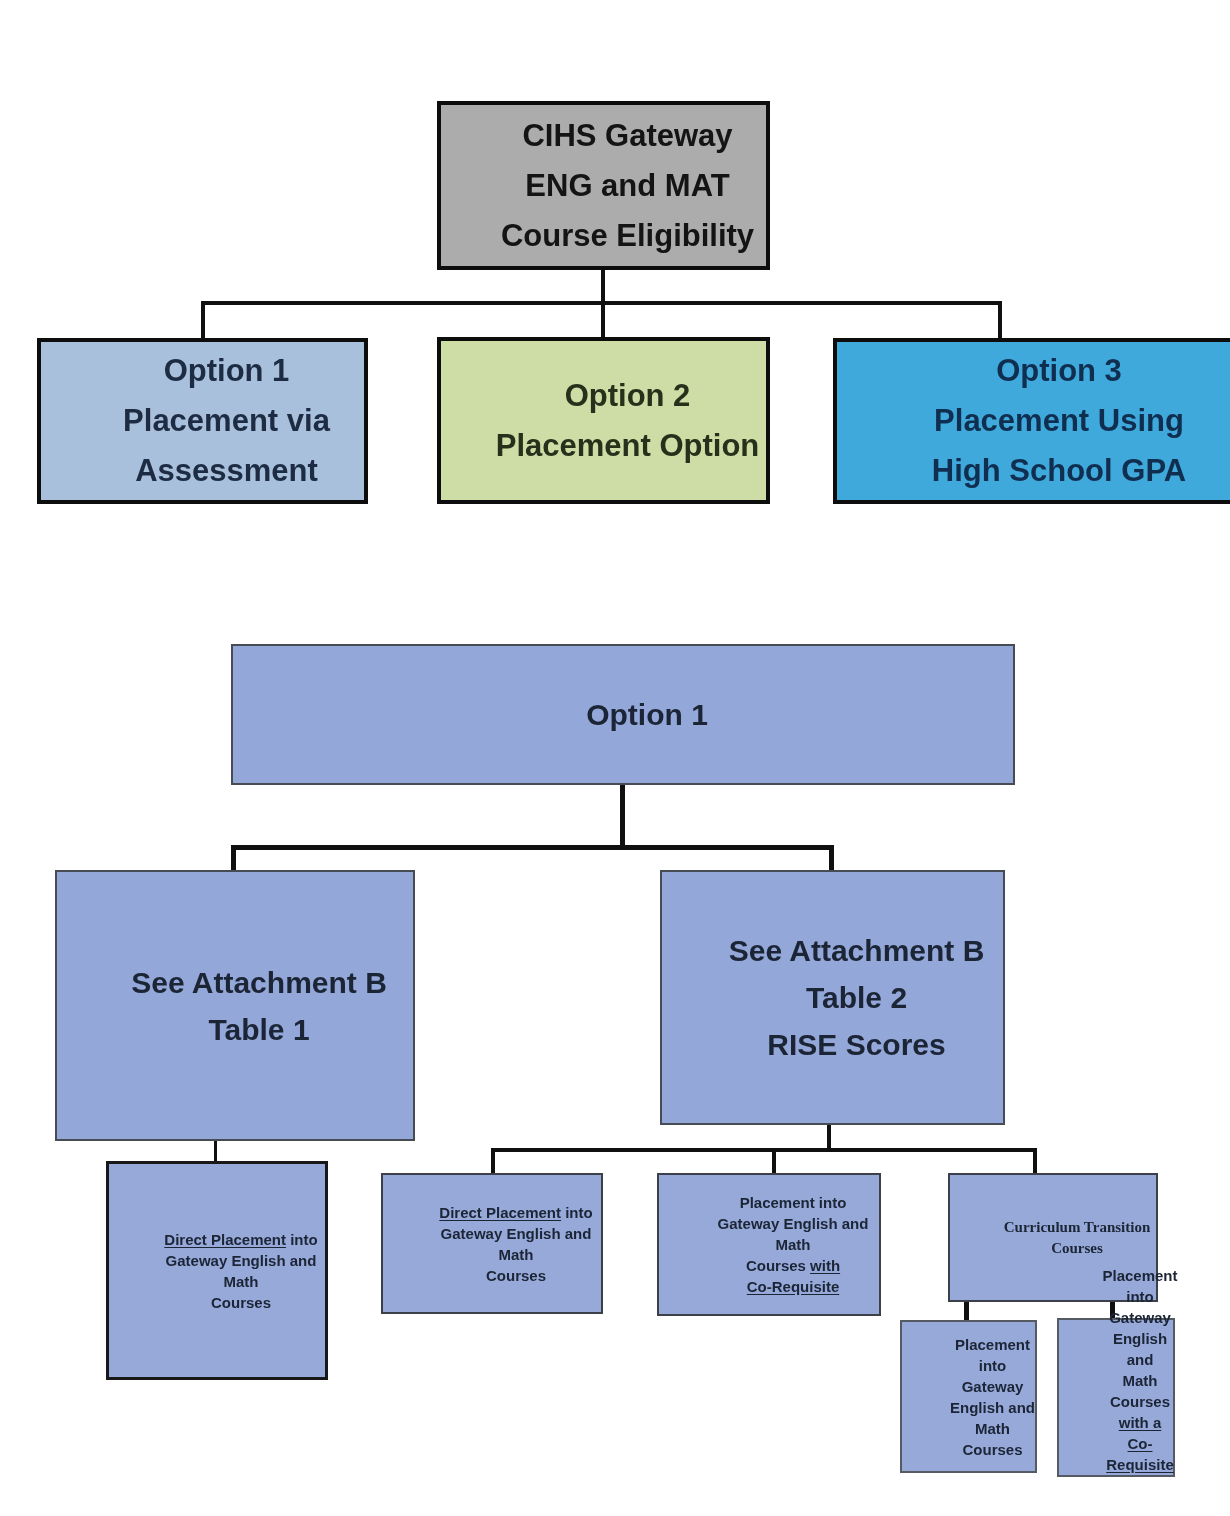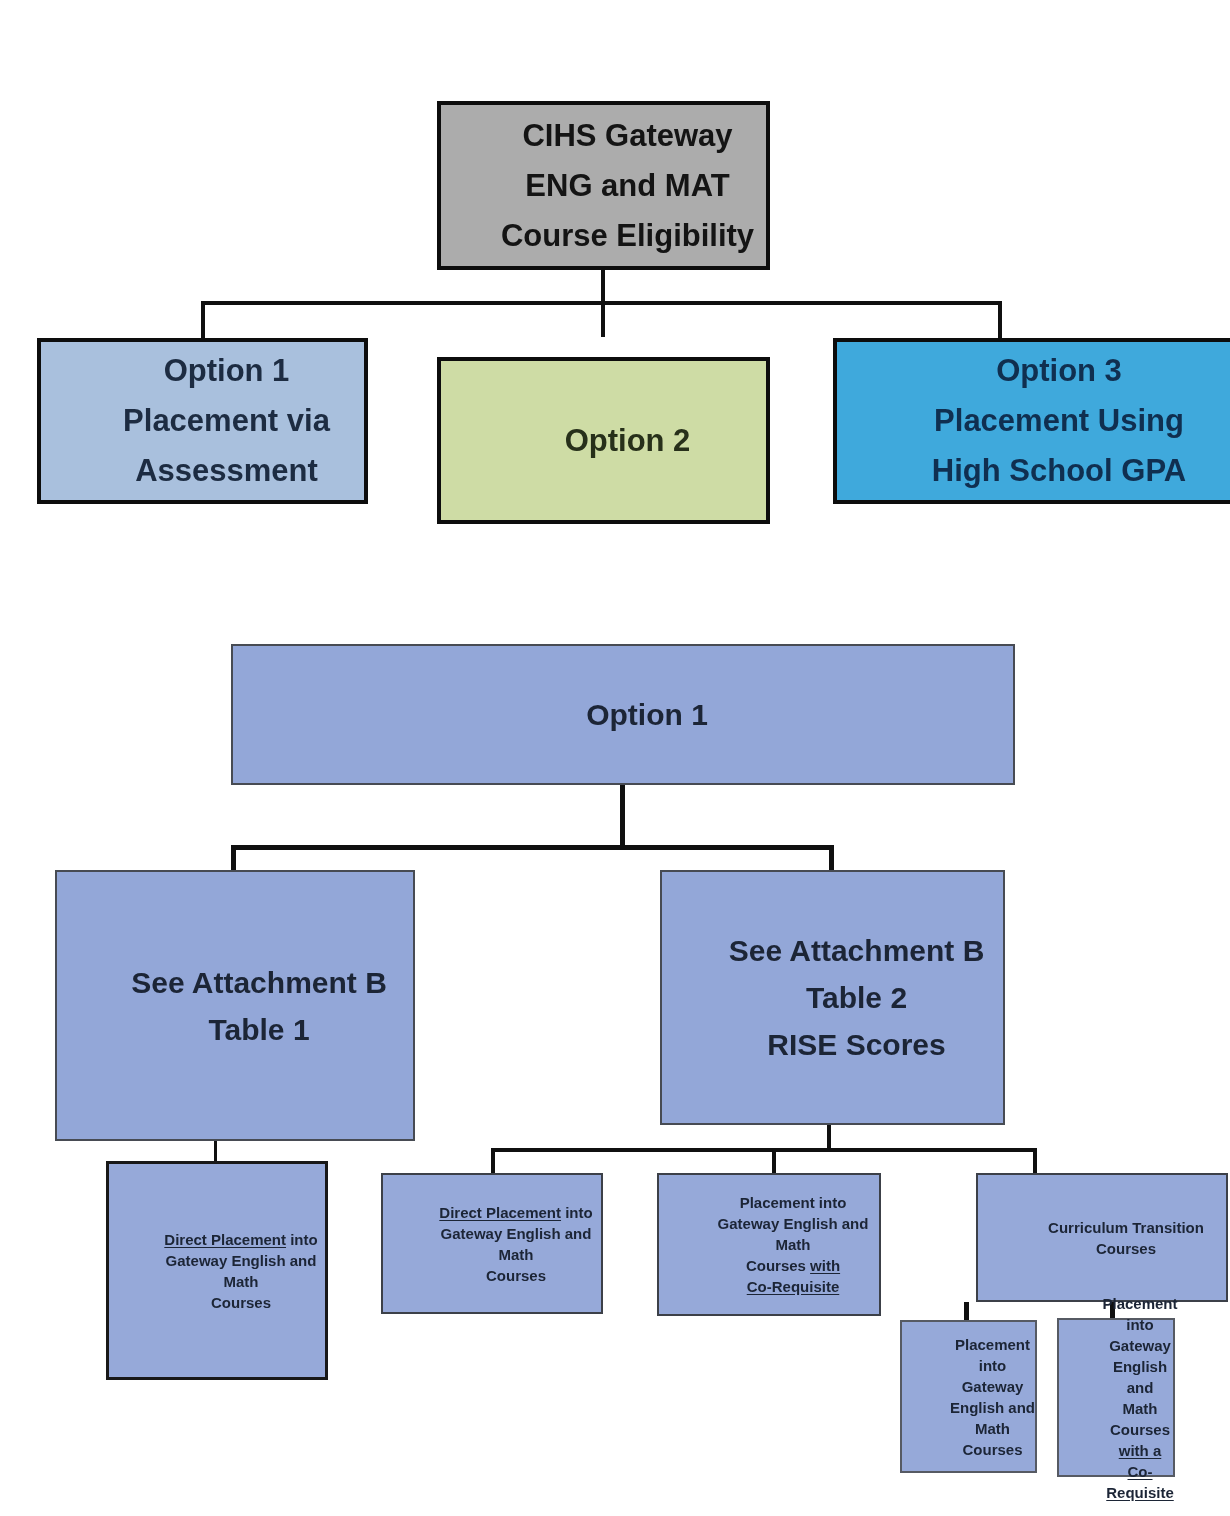--- a/index.html
+++ b/index.html
@@ -10,21 +10,21 @@
   .box{
     position:absolute;box-sizing:border-box;
     display:flex;flex-direction:column;align-items:center;justify-content:center;
     text-align:center;
     padding-left:48px;
   }
   
   .d1box{border:4px solid #0d0d0d;font-size:31px;font-weight:700;line-height:50px;}
   .root1{background:#acacac;color:#141414;}
   .opt1{background:#a9c0dd;color:#1d2c42;}
-  .opt2{background:#cedca5;color:#27301a;margin-top:20px;}
+  .opt2{background:#cedca5;color:#27301a;}
   .opt3{background:#3fa9dc;color:#102f50;}
   
   .d2big{
     background:#93a7d8;color:#1c2536;border:2px solid #474b53;
     font-size:30px;font-weight:700;line-height:47px;
   }
   .d2small{
     background:#96a9d9;color:#1c2536;border:2px solid #3c4048;
     font-size:15px;font-weight:700;line-height:21px;
   }
@@ -51,20 +51,21 @@
   <div class="vline" style="left:998px;top:301px;width:4px;height:37px;"></div>
 
   <div class="box d1box opt1" style="left:37px;top:338px;width:331px;height:166px;">
     <div>Option 1</div>
     <div>Placement via</div>
     <div>Assessment</div>
   </div>
 
   <div class="box d1box opt2" style="left:437px;top:337px;width:333px;height:167px;">
     <div>Option 2</div>
+    <div>Placement Option</div>
   </div>
 
   <div class="box d1box opt3" style="left:833px;top:338px;width:404px;height:166px;">
     <div>Option 3</div>
     <div>Placement Using</div>
     <div>High School GPA</div>
   </div>
 
   <div class="box d2big" style="left:231px;top:644px;width:784px;height:141px;">
     <div>Option 1</div>
@@ -106,36 +107,36 @@
     <div>Courses</div>
   </div>
 
   <div class="box d2small" style="left:657px;top:1173px;width:224px;height:143px;">
     <div>Placement into</div>
     <div>Gateway English and Math</div>
     <div><span>Courses </span><span class="u">with</span></div>
     <div class="u">Co-Requisite</div>
   </div>
 
-  <div class="box d2small" style="left:976px;top:1173px;width:252px;height:129px;">
+  <div class="box d2small" style="left:948px;top:1173px;width:210px;height:129px;font-family:Liberation Serif, serif;">
     <div>Curriculum Transition</div>
     <div>Courses</div>
   </div>
 
   <div class="vline" style="left:964px;top:1302px;width:5px;height:18px;"></div>
   <div class="vline" style="left:1110px;top:1302px;width:5px;height:16px;"></div>
 
   <div class="box d2small grayborder" style="left:900px;top:1320px;width:137px;height:153px;">
     <div>Placement into</div>
     <div>Gateway</div>
     <div>English and</div>
     <div>Math Courses</div>
   </div>
 
-  <div class="box d2small grayborder" style="left:1057px;top:1318px;width:118px;height:159px;">
+  <div class="box d2small grayborder" style="left:1057px;top:1318px;width:118px;height:159px;justify-content:flex-end;">
     <div>Placement</div>
     <div>into Gateway</div>
     <div>English and</div>
     <div>Math Courses</div>
     <div class="u">with a</div>
     <div class="u">Co-Requisite</div>
   </div>
 
 </div>
 

